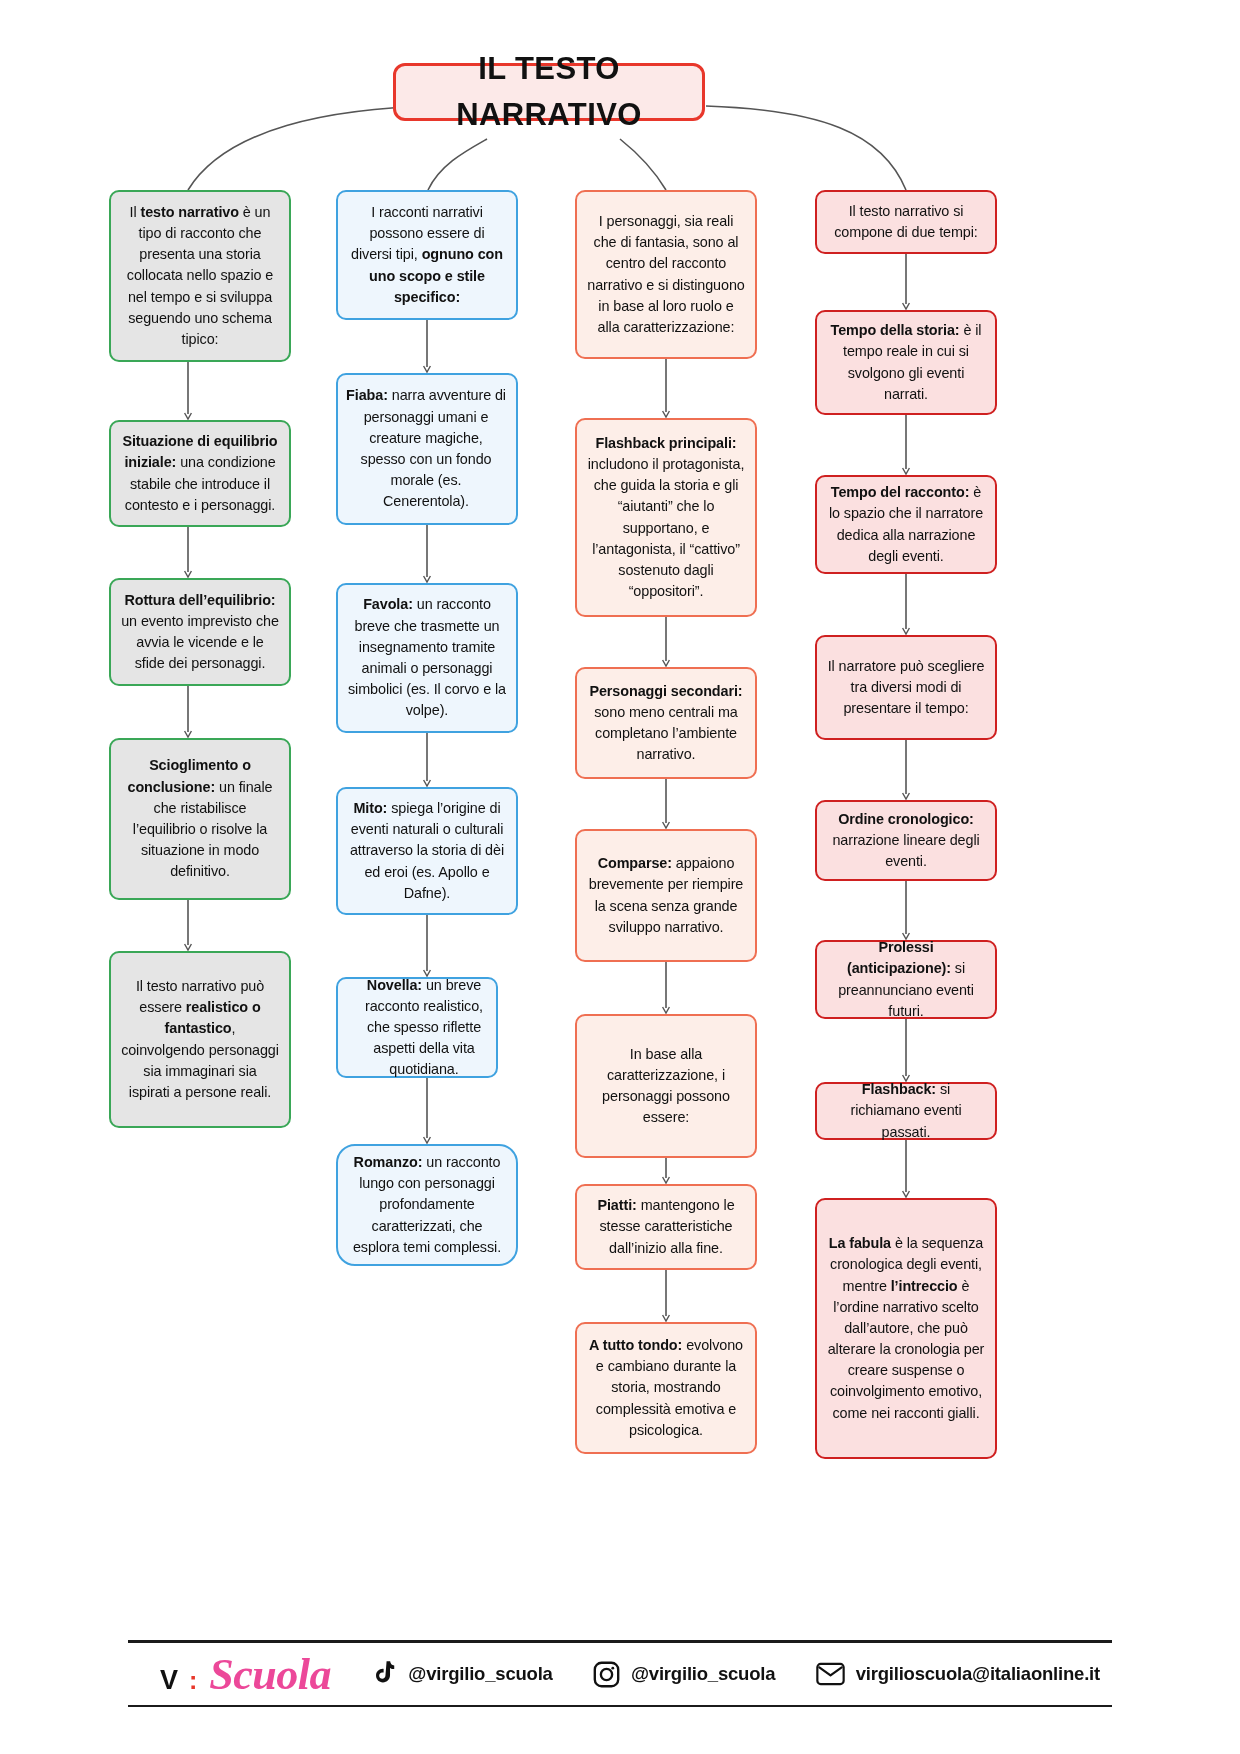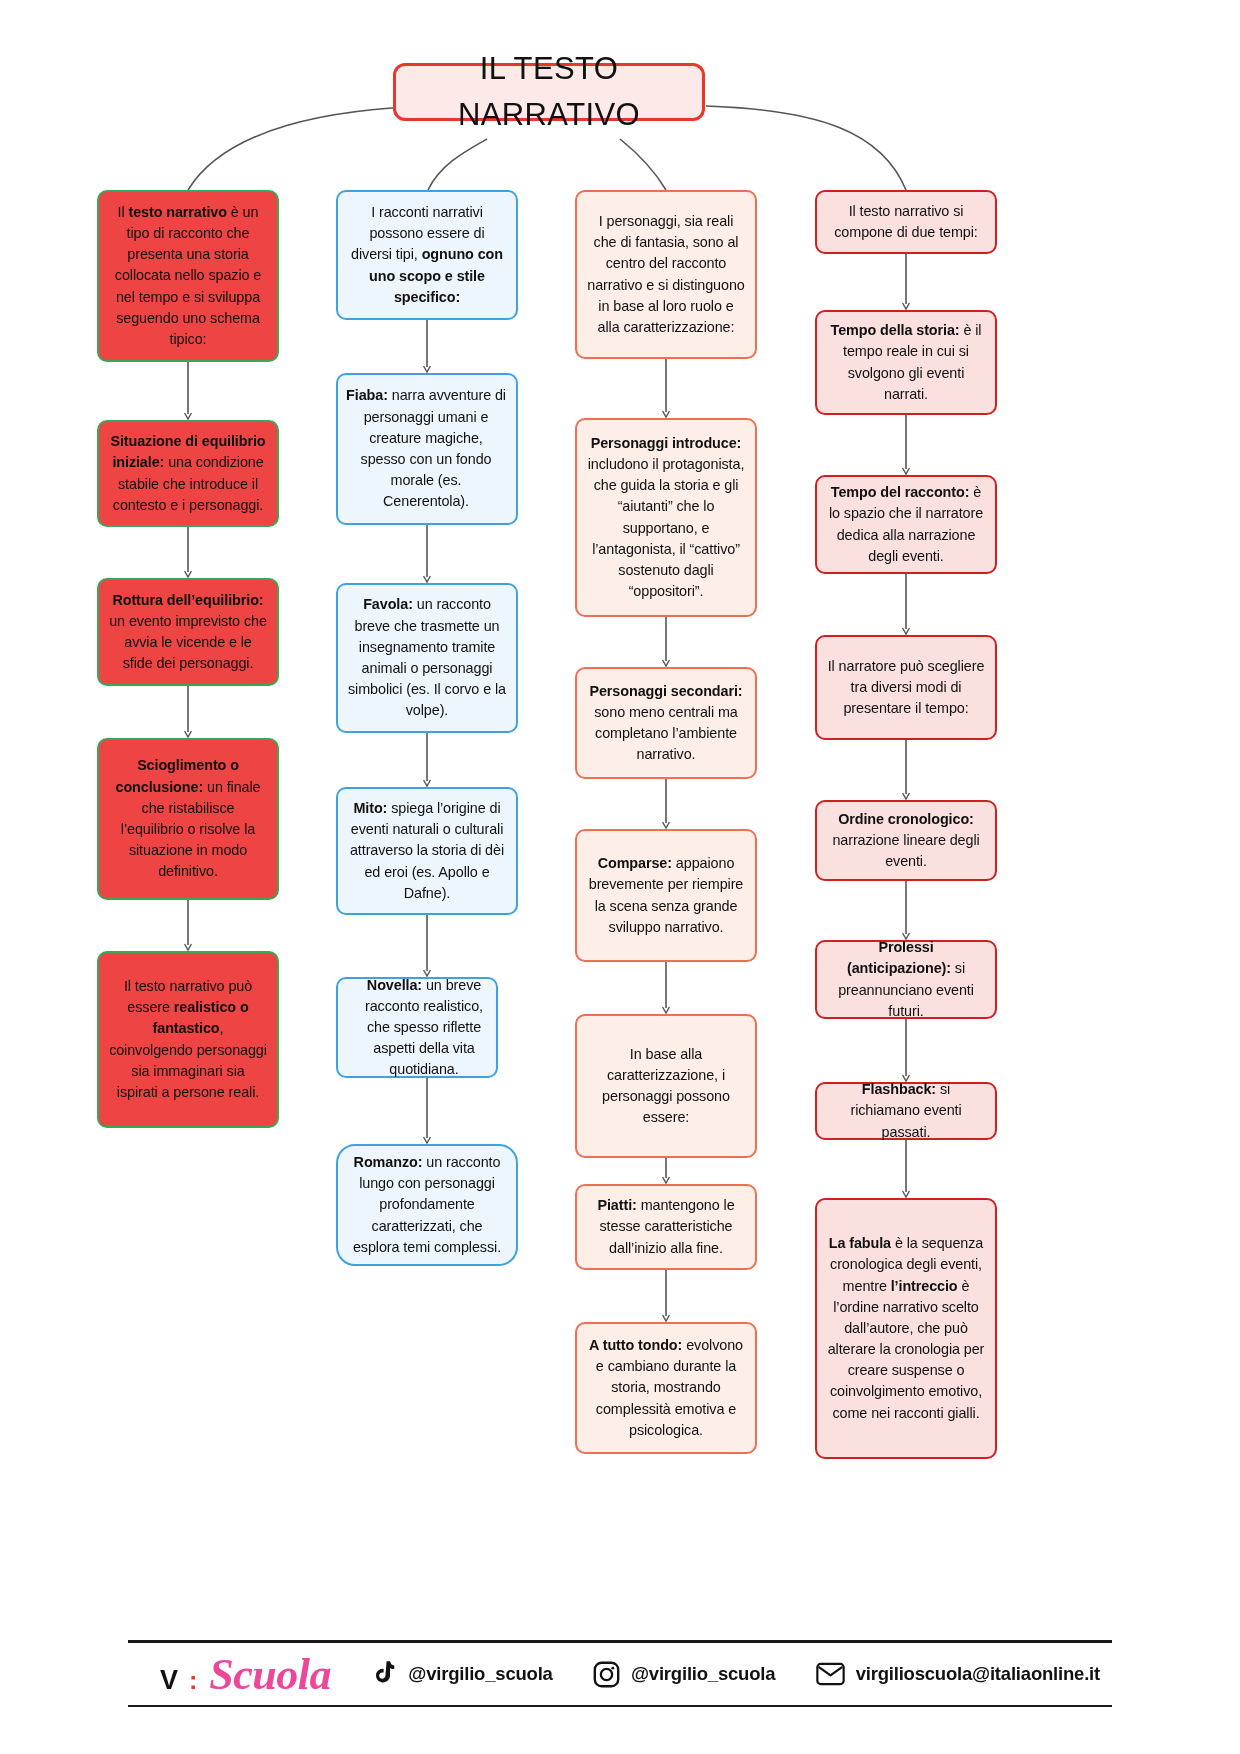--- a/index.html
+++ b/index.html
@@ -46,27 +46,27 @@
     color: #111111;
     letter-spacing: -0.1px;
   }
   .node .txt { display: block; width: 100%; }
   .node b { font-weight: 700; }
 
   .title-node {
     border-radius: 12px;
     border-width: 3px;
     font-size: 31px;
-    font-weight: 400;
+    font-weight: 700;
     letter-spacing: 0.4px;
     padding: 6px 18px;
   }
 
   
-  .c-green  { border-color: #3aa757; background: #ef4444; }
+  .c-green  { border-color: #3aa757; background: #e5e5e5; margin-left: 12px; }
   .c-blue   { border-color: #3fa2e0; background: #eef6fd; }
   .c-orange { border-color: #ef6f52; background: #fdeee8; }
   .c-red    { border-color: #cf2020; background: #fbe0e0; }
   .c-title  { border-color: #e8372b; background: #fce9e8; }
 
   
   #footer {
     position: absolute;
     left: 128px;
     top: 1640px;
@@ -211,21 +211,21 @@
       <div class="node c-blue" style="left: 336px; top: 977px; width: 162px; height: 101px; padding-left: 24px;">
         <span class="txt"><b>Novella:</b> un breve racconto realistico, che spesso riflette aspetti della vita quotidiana.</span>
       </div>
       <div class="node c-blue" style="left: 336px; top: 1144px; width: 182px; height: 122px; border-radius: 19px;">
         <span class="txt"><b>Romanzo:</b> un racconto lungo con personaggi profondamente caratterizzati, che esplora temi complessi.</span>
       </div>
       <div class="node c-orange" style="left: 575px; top: 190px; width: 182px; height: 169px;">
         <span class="txt">I personaggi, sia reali che di fantasia, sono al centro del racconto narrativo e si distinguono in base al loro ruolo e alla caratterizzazione:</span>
       </div>
       <div class="node c-orange" style="left: 575px; top: 418px; width: 182px; height: 199px;">
-        <span class="txt"><b>Personaggi introduce:</b> includono il protagonista, che guida la storia e gli “aiutanti” che lo supportano, e l’antagonista, il “cattivo” sostenuto dagli “oppositori”.</span>
+        <span class="txt"><b>Flashback principali:</b> includono il protagonista, che guida la storia e gli “aiutanti” che lo supportano, e l’antagonista, il “cattivo” sostenuto dagli “oppositori”.</span>
       </div>
       <div class="node c-orange" style="left: 575px; top: 667px; width: 182px; height: 112px;">
         <span class="txt"><b>Personaggi secondari:</b> sono meno centrali ma completano l’ambiente narrativo.</span>
       </div>
       <div class="node c-orange" style="left: 575px; top: 829px; width: 182px; height: 133px;">
         <span class="txt"><b>Comparse:</b> appaiono brevemente per riempire la scena senza grande sviluppo narrativo.</span>
       </div>
       <div class="node c-orange" style="left: 575px; top: 1014px; width: 182px; height: 144px;">
         <span class="txt">In base alla caratterizzazione, i personaggi possono essere:</span>
       </div>

